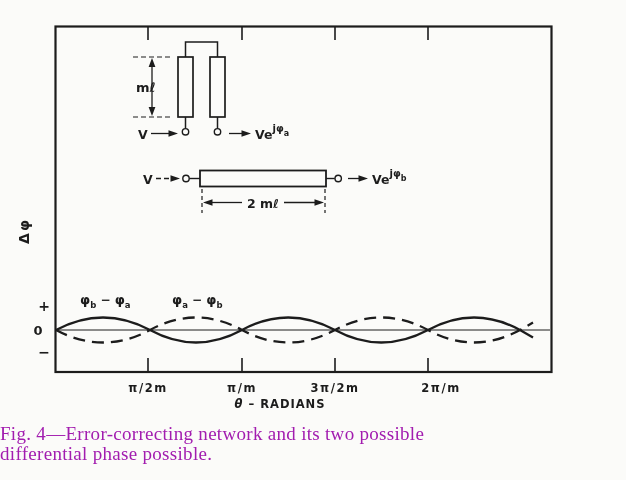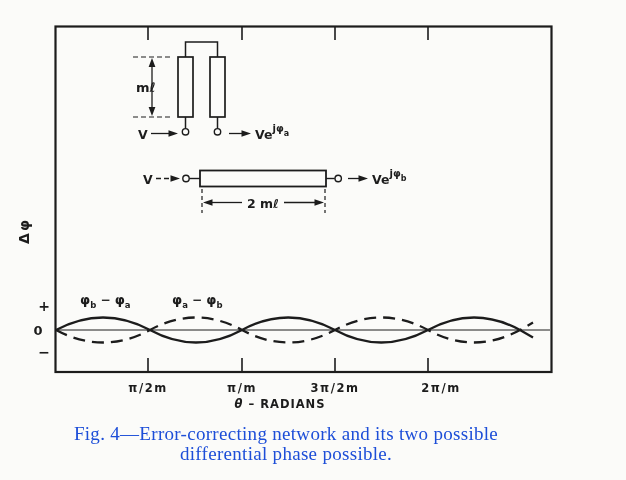--- a/index.html
+++ b/index.html
@@ -10,25 +10,25 @@
     position:relative;
     overflow:hidden;
   }
   .page{position:relative;width:545px;height:480px;}
   svg{position:absolute;top:0;left:0;}
   svg text{fill:#1c1c1c;}
   .lbl{font-family:"DejaVu Sans",sans-serif;font-weight:bold;}
   .caption{
     position:absolute;
     top:424px;left:0;width:572px;
-    text-align:center;
+    text-align:left;
     font-family:"Liberation Serif", serif;
     font-size:19px;line-height:20px;
     letter-spacing:0.3px;
-    color:#1d4ed8;
+    color:#a21caf;
   }
 </style>
 </head>
 <body>
 
 <div class="page">
 
 <svg width="626" height="422" viewBox="0 0 626 422">
 
   <g stroke="#1c1c1c" fill="none">

